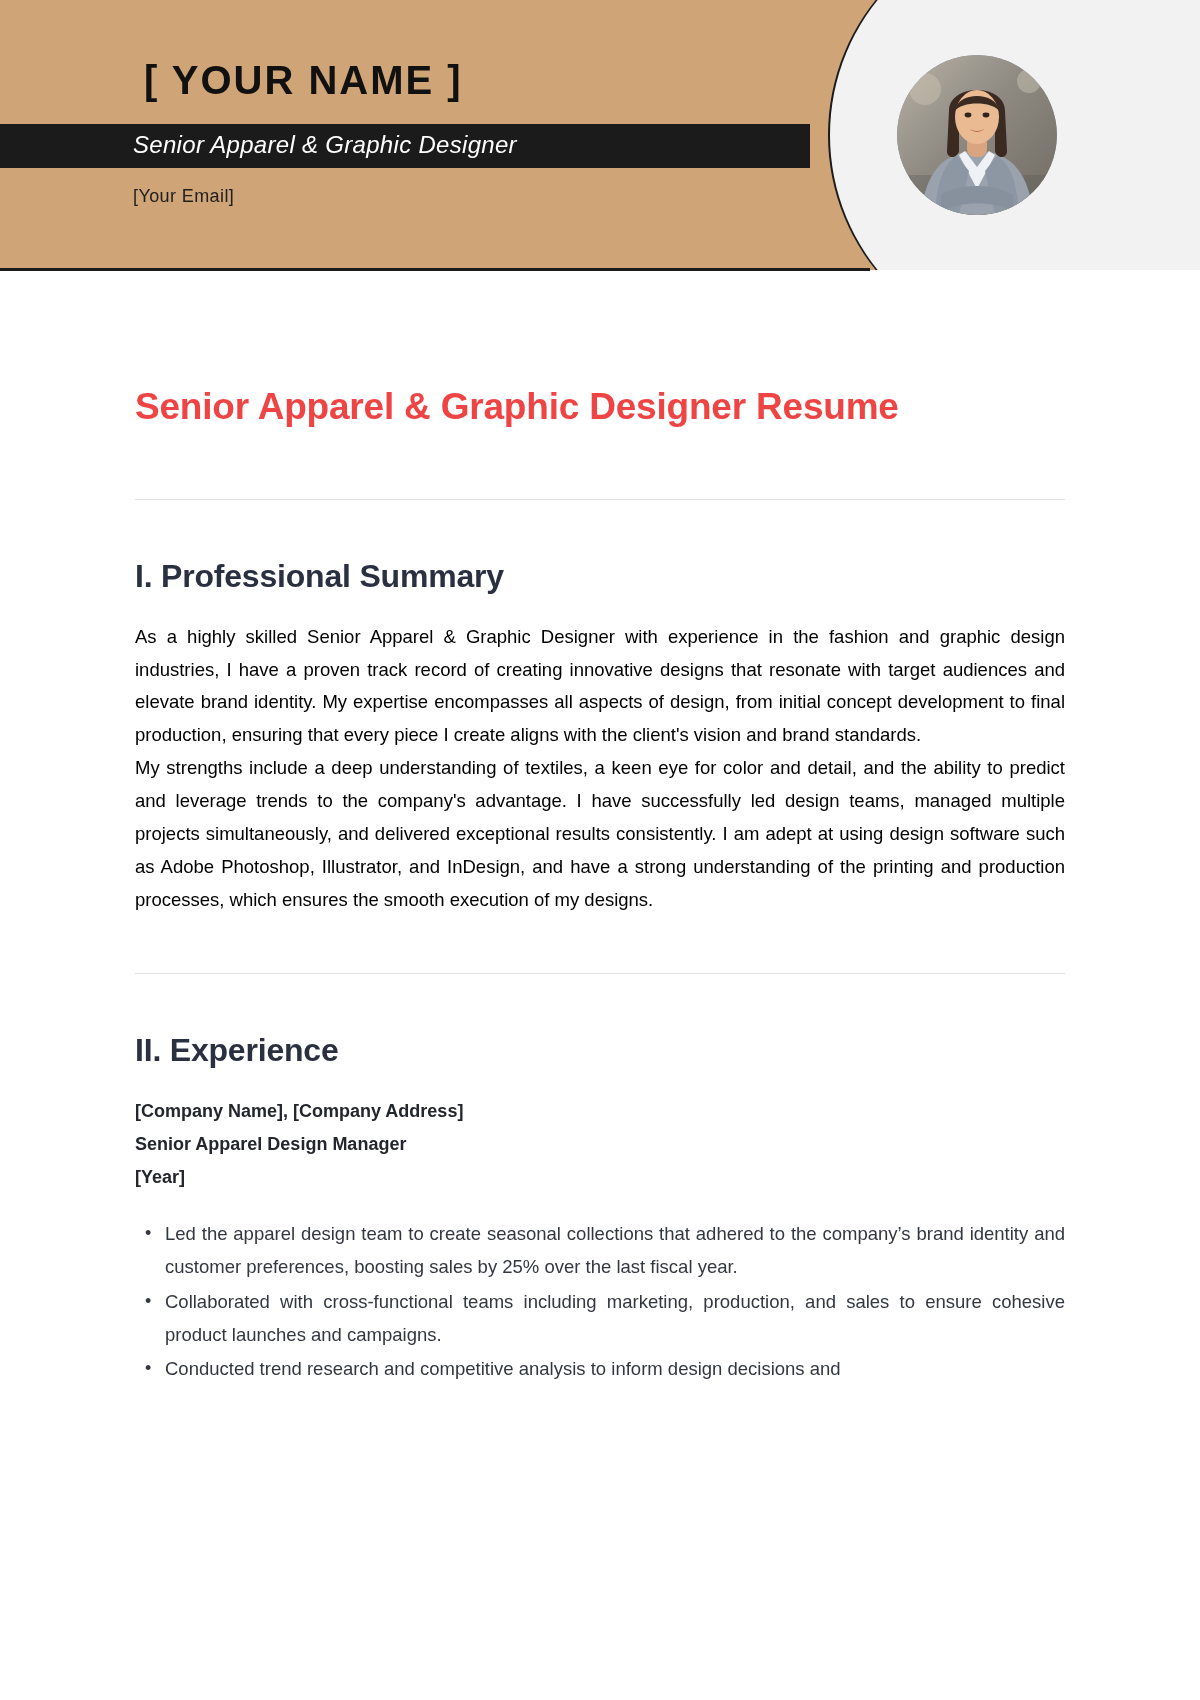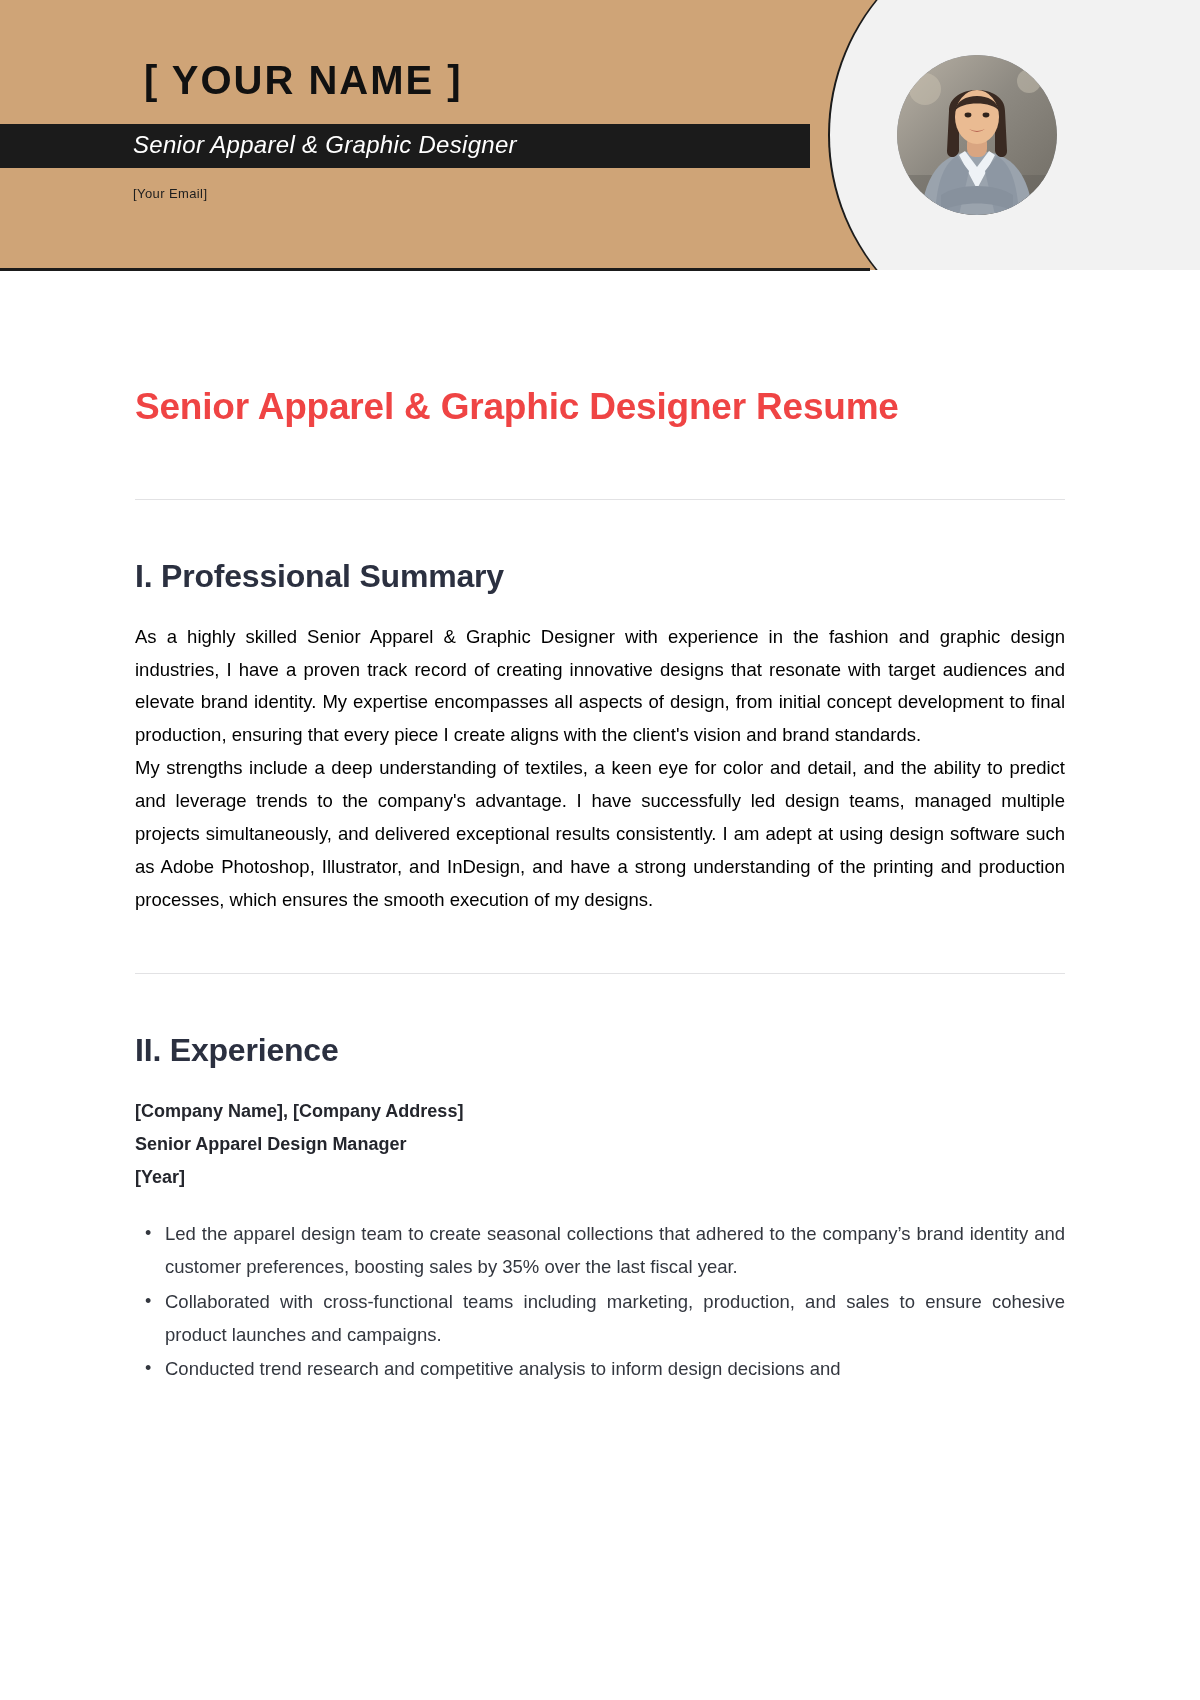--- a/index.html
+++ b/index.html
@@ -67,21 +67,21 @@
     top: 131px;
     font-size: 24px;
     font-style: italic;
     color: #ffffff;
     letter-spacing: 0.3px;
   }
   .header-email {
     position: absolute;
     left: 133px;
     top: 186px;
-    font-size: 13px;
+    font-size: 18px;
     color: #1e1e1e;
     letter-spacing: 0.4px;
   }
   .header-bottomline {
     position: absolute;
     left: 0;
     top: 268px;
     width: 870px;
     height: 3px;
     background: #1b1b1b;
@@ -248,20 +248,20 @@
     <div class="section">
       <h2 class="section-heading">II. Experience</h2>
 
       <div class="job-block">
         <div>[Company Name], [Company Address]</div>
         <div>Senior Apparel Design Manager</div>
         <div>[Year]</div>
       </div>
 
       <ul class="bullets">
-        <li>Led the apparel design team to create seasonal collections that adhered to the company’s brand identity and customer preferences, boosting sales by 35% over the last fiscal year.</li>
+        <li>Led the apparel design team to create seasonal collections that adhered to the company’s brand identity and customer preferences, boosting sales by 25% over the last fiscal year.</li>
         <li>Collaborated with cross-functional teams including marketing, production, and sales to ensure cohesive product launches and campaigns.</li>
         <li>Conducted trend research and competitive analysis to inform design decisions and</li>
       </ul>
     </div>
 
   </div>
 </div>
 
 </body></html>

